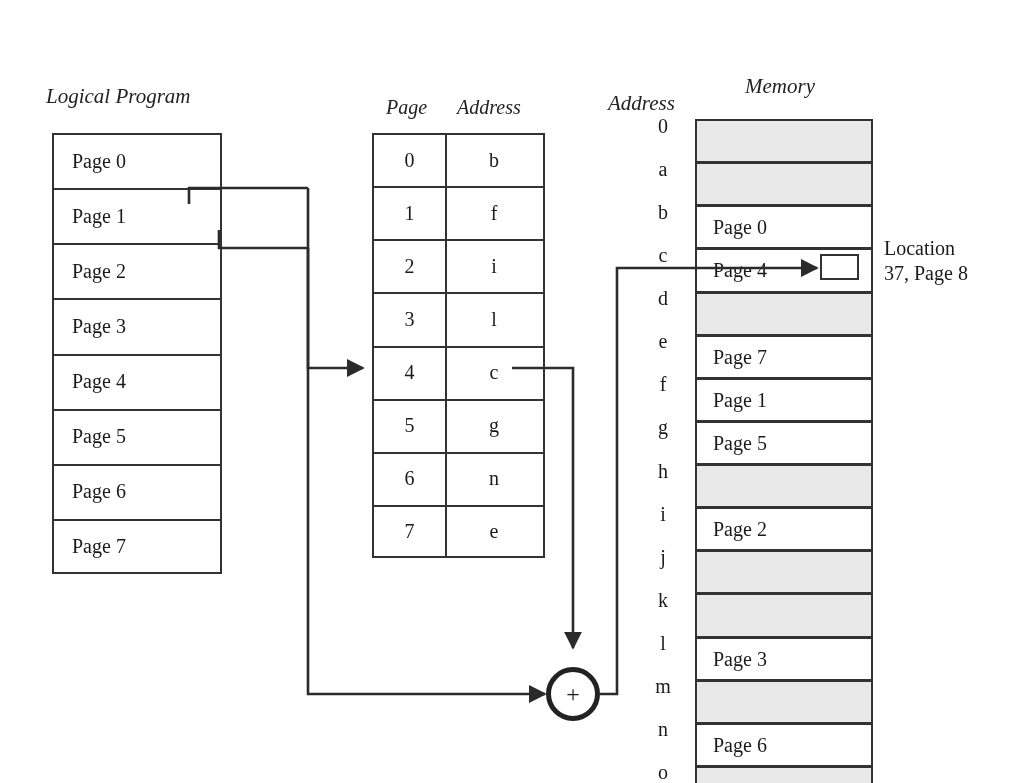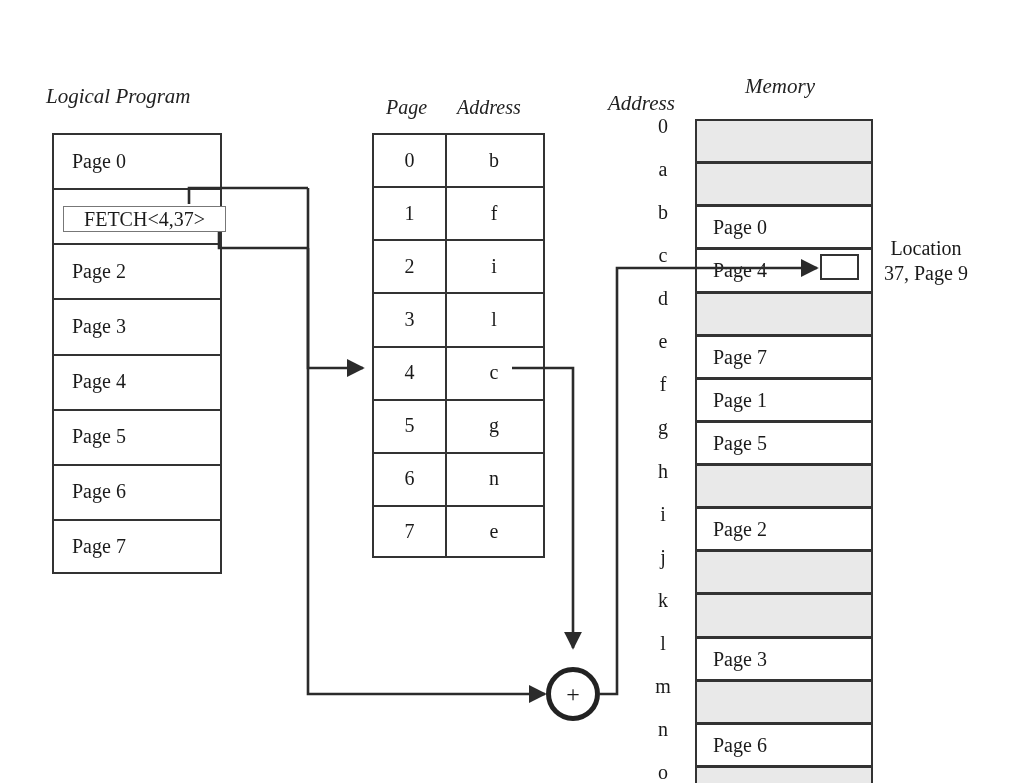--- a/index.html
+++ b/index.html
@@ -137,21 +137,20 @@
     line-height: 1;
     z-index: 6;
   }
 
   
   #location-caption {
     position: absolute;
     font-size: 20px;
     line-height: 1.25;
     white-space: nowrap;
-    text-align: center;
   }
 
   
   #wires {
     position: absolute;
     left: 0; top: 0;
     width: 1024px; height: 783px;
     pointer-events: none;
     z-index: 4;
   }
@@ -305,24 +304,23 @@
       <div class="addr-label" style="left: 648px; top: 423.562px;">h</div>
       <div class="addr-label" style="left: 648px; top: 466.688px;">i</div>
       <div class="addr-label" style="left: 648px; top: 509.812px;">j</div>
       <div class="addr-label" style="left: 648px; top: 552.938px;">k</div>
       <div class="addr-label" style="left: 648px; top: 596.062px;">l</div>
       <div class="addr-label" style="left: 648px; top: 639.188px;">m</div>
       <div class="addr-label" style="left: 648px; top: 682.312px;">n</div>
       <div class="addr-label" style="left: 648px; top: 725.438px;">o</div>
     </div>
 
-  <div id="fetch-box" style="left:63px; top:170px; width:163px; height:26px;">FETCH&lt;4,37&gt;</div>
 
   <div id="location-box" style="left:820px; top:218px; width:39px; height:26px;"></div>
 
   <div id="adder" style="left:546px; top:631px; width:54px; height:54px;">+</div>
 
   <div id="location-caption" style="left:884px; top:200px;">
     <div>Location</div>
-    <div>37, Page 9</div>
+    <div>37, Page 8</div>
   </div>
 
 </div>
 
 </body></html>

